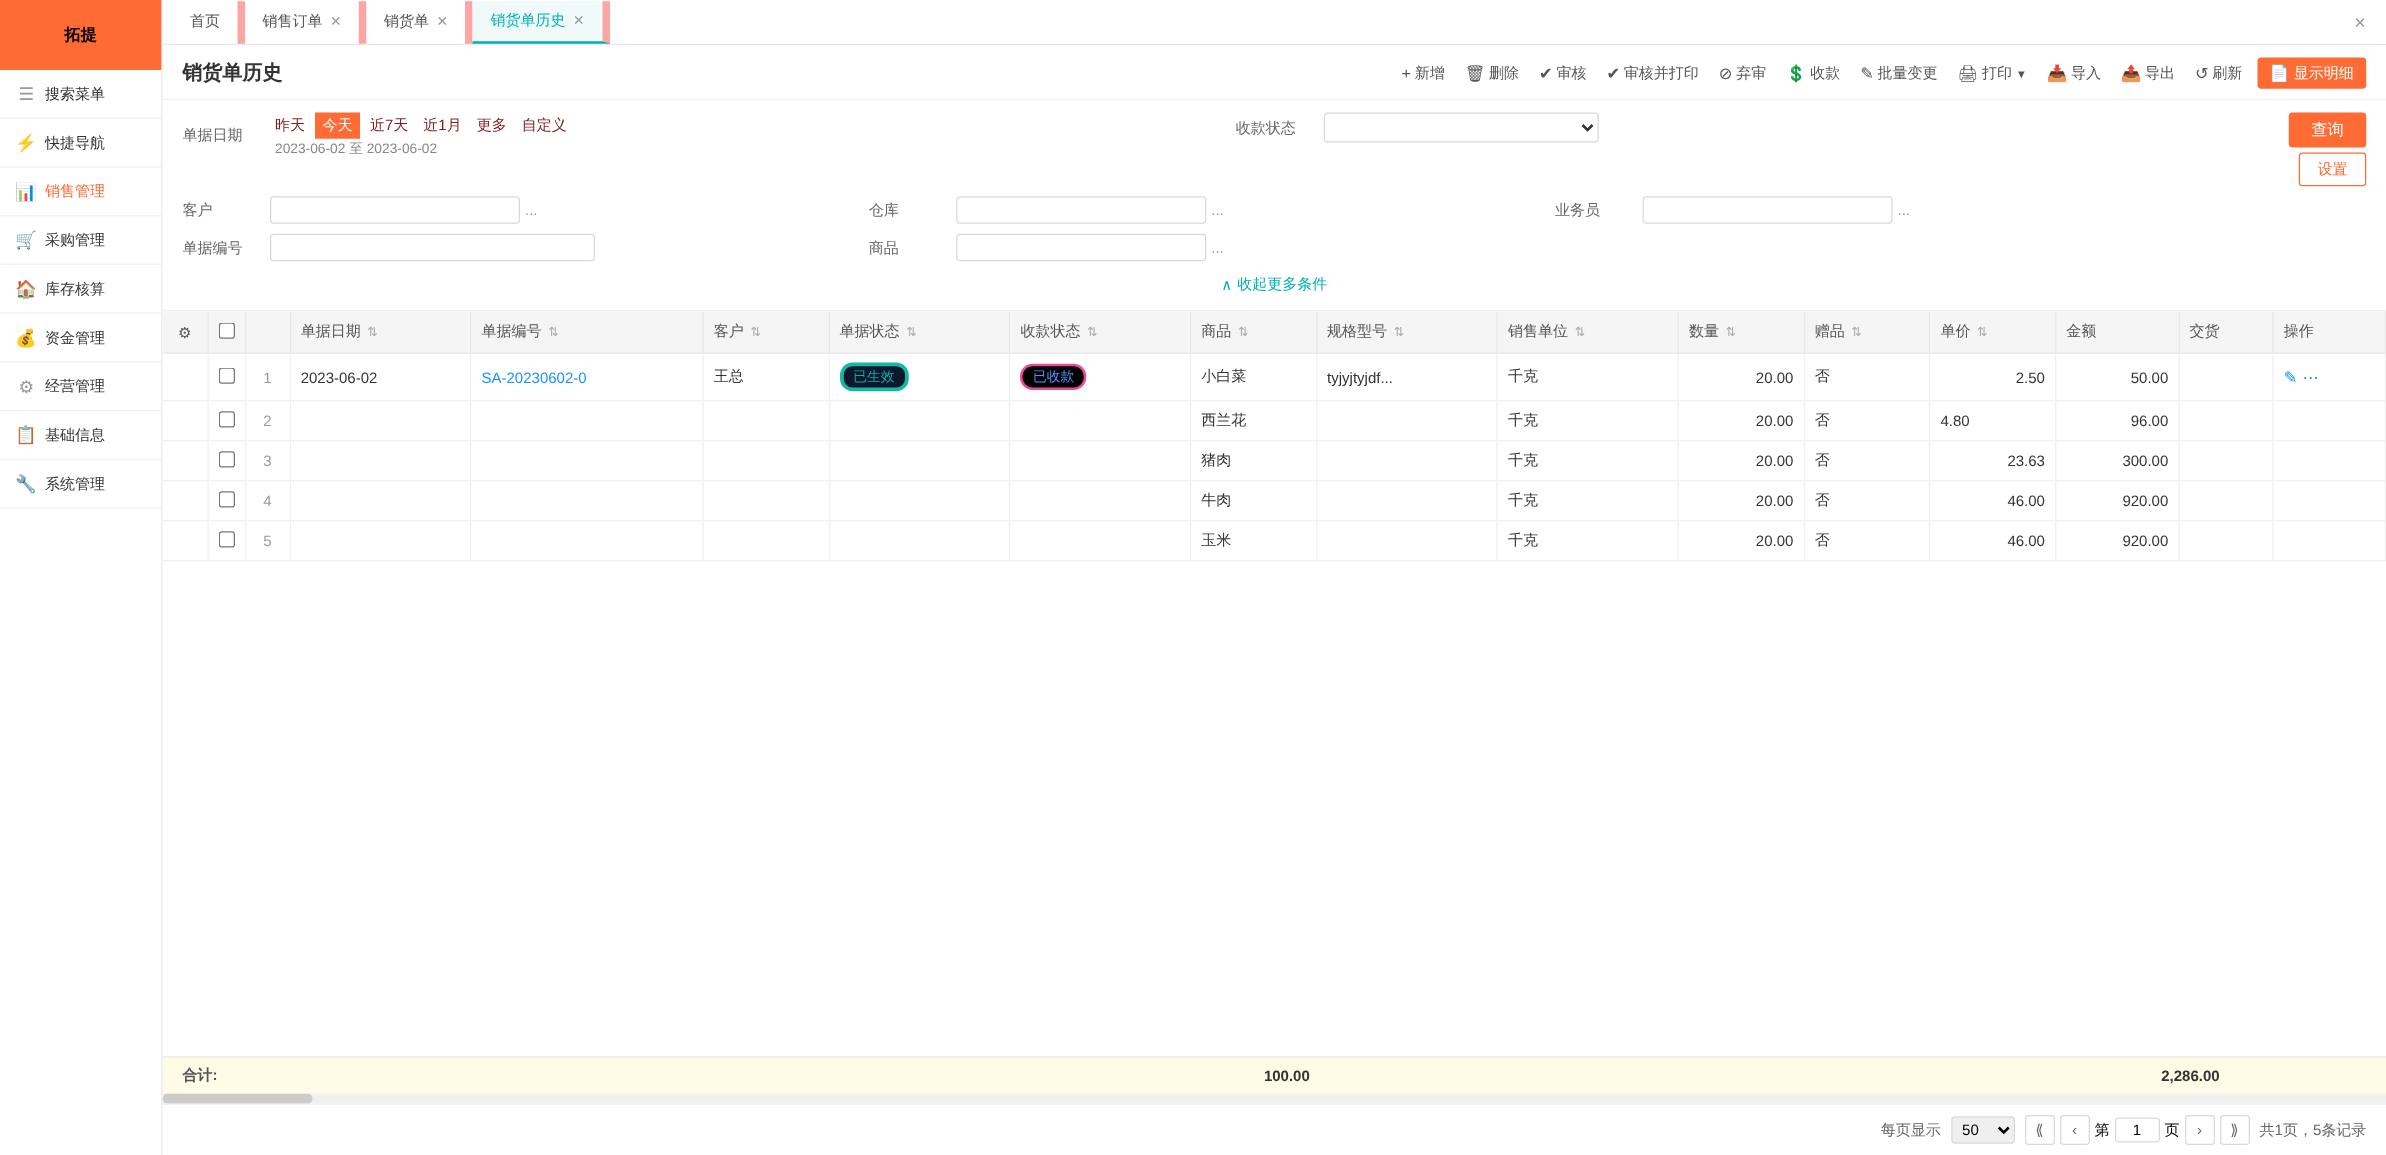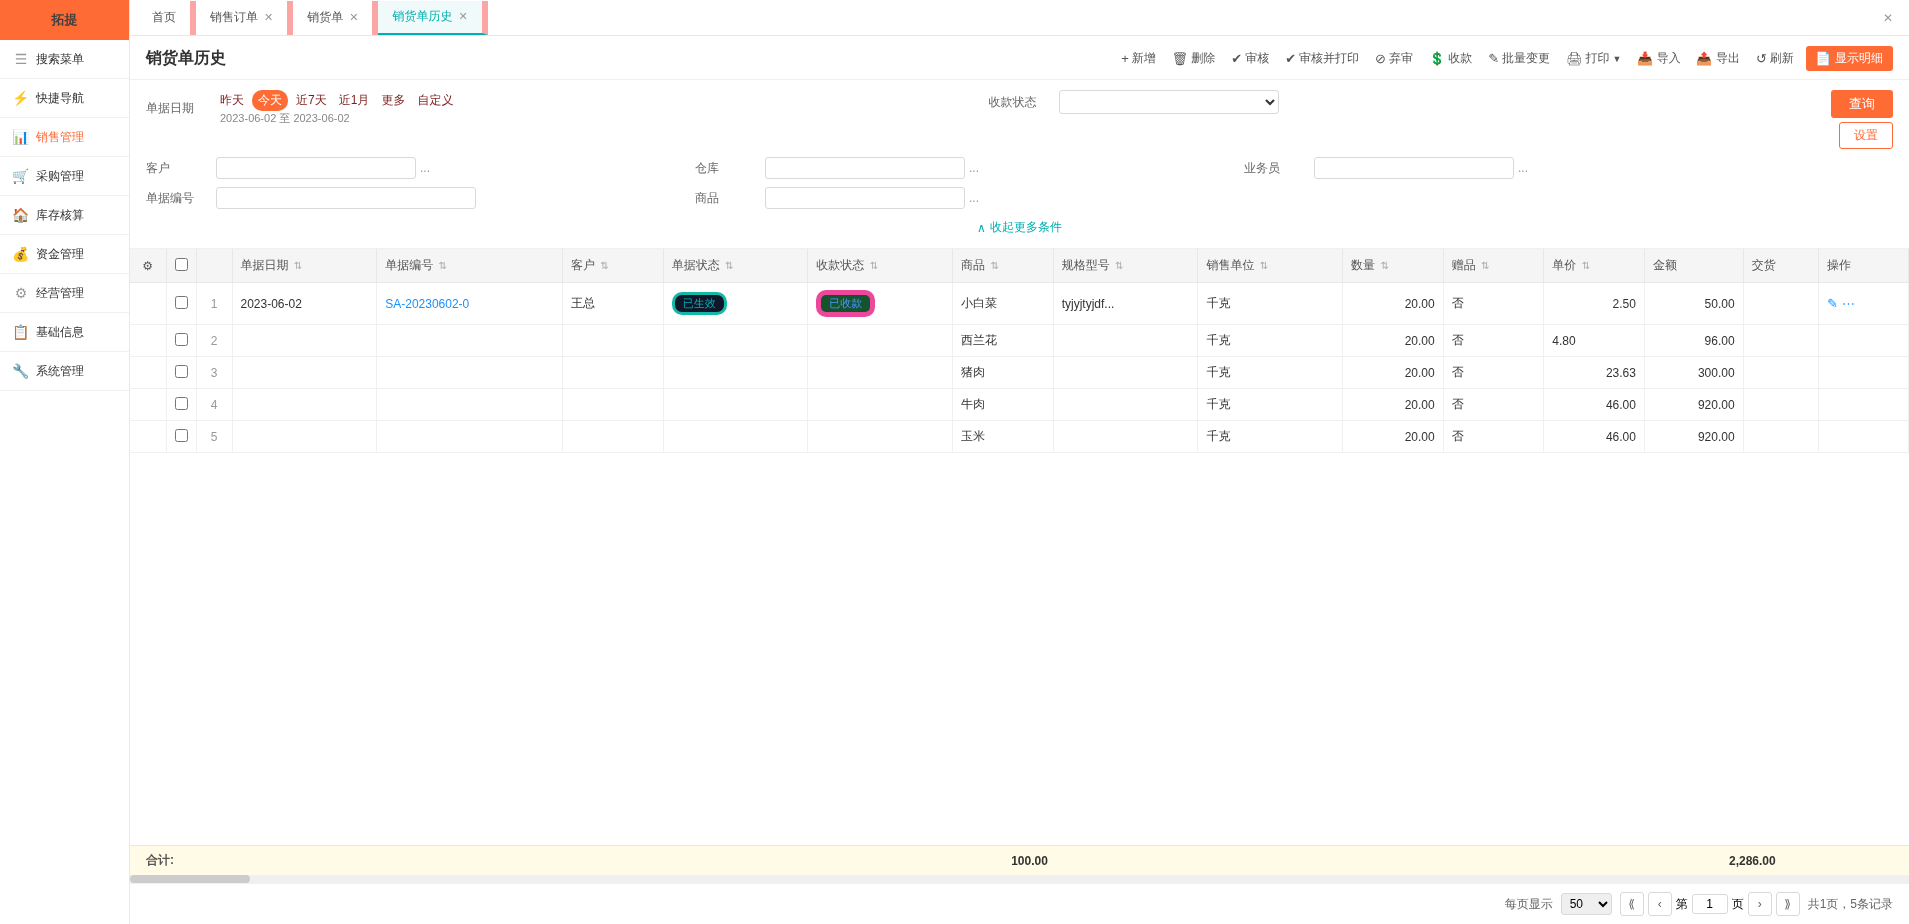--- a/index.html
+++ b/index.html
@@ -8,26 +8,26 @@
     
     .sidebar {
       width: 130px;
       background: #fff;
       border-right: 1px solid #e8e8e8;
       display: flex;
       flex-direction: column;
       flex-shrink: 0;
     }
     .sidebar-logo {
-      height: 40px;
+      height: 56px;
       background: #ff6b35;
       display: flex;
       align-items: center;
       justify-content: center;
-      color: #404040;
+      color: #000000;
       font-size: 13px;
       font-weight: bold;
     }
     .sidebar-item {
       display: flex;
       align-items: center;
       padding: 10px 12px;
       cursor: pointer;
       color: #333;
       border-bottom: 1px solid #f0f0f0;
@@ -148,21 +148,21 @@
       gap: 4px;
     }
     .date-opt {
       cursor: pointer;
       color: #7f1d1d;
       padding: 2px 4px;
     }
     .date-opt.active {
       background: #ff6b35;
       color: #fff;
-      border-radius: 10px;
+      border-radius: 0;
       padding: 2px 6px;
     }
     .date-range {
       color: #888;
       font-size: 11px;
       margin-left: 4px;
     }
     .filter-input {
       border: 1px solid #d9d9d9;
       border-radius: 3px;
@@ -247,21 +247,21 @@
       white-space: nowrap;
     }
     .sort-icon { color: #aaa; font-size: 10px; margin-left: 2px; }
     .badge {
       display: inline-block;
       padding: 1px 8px;
       border-radius: 10px;
       font-size: 11px;
     }
     .badge-green { background: #0f172a; color: #00b0b0; border: 3px solid #14b8a6; }
-    .badge-blue { background: #14532d; color: #4d94ff; border: 5px solid #ec4899; }
+    .badge-blue { background: #000000; color: #4d94ff; border: 2px solid #ec4899; }
     .link-text { color: #1890ff; cursor: pointer; }
     .op-btn { color: #1890ff; cursor: pointer; margin-right: 4px; font-size: 13px; }
     .checkbox-cell { width: 30px; text-align: center; }
     .num-cell { width: 36px; text-align: center; color: #999; }
     .settings-cell { width: 36px; text-align: center; }
 
     
     .summary-row {
       background: #fffbe6;
       border-top: 1px solid #e8e8e8;

